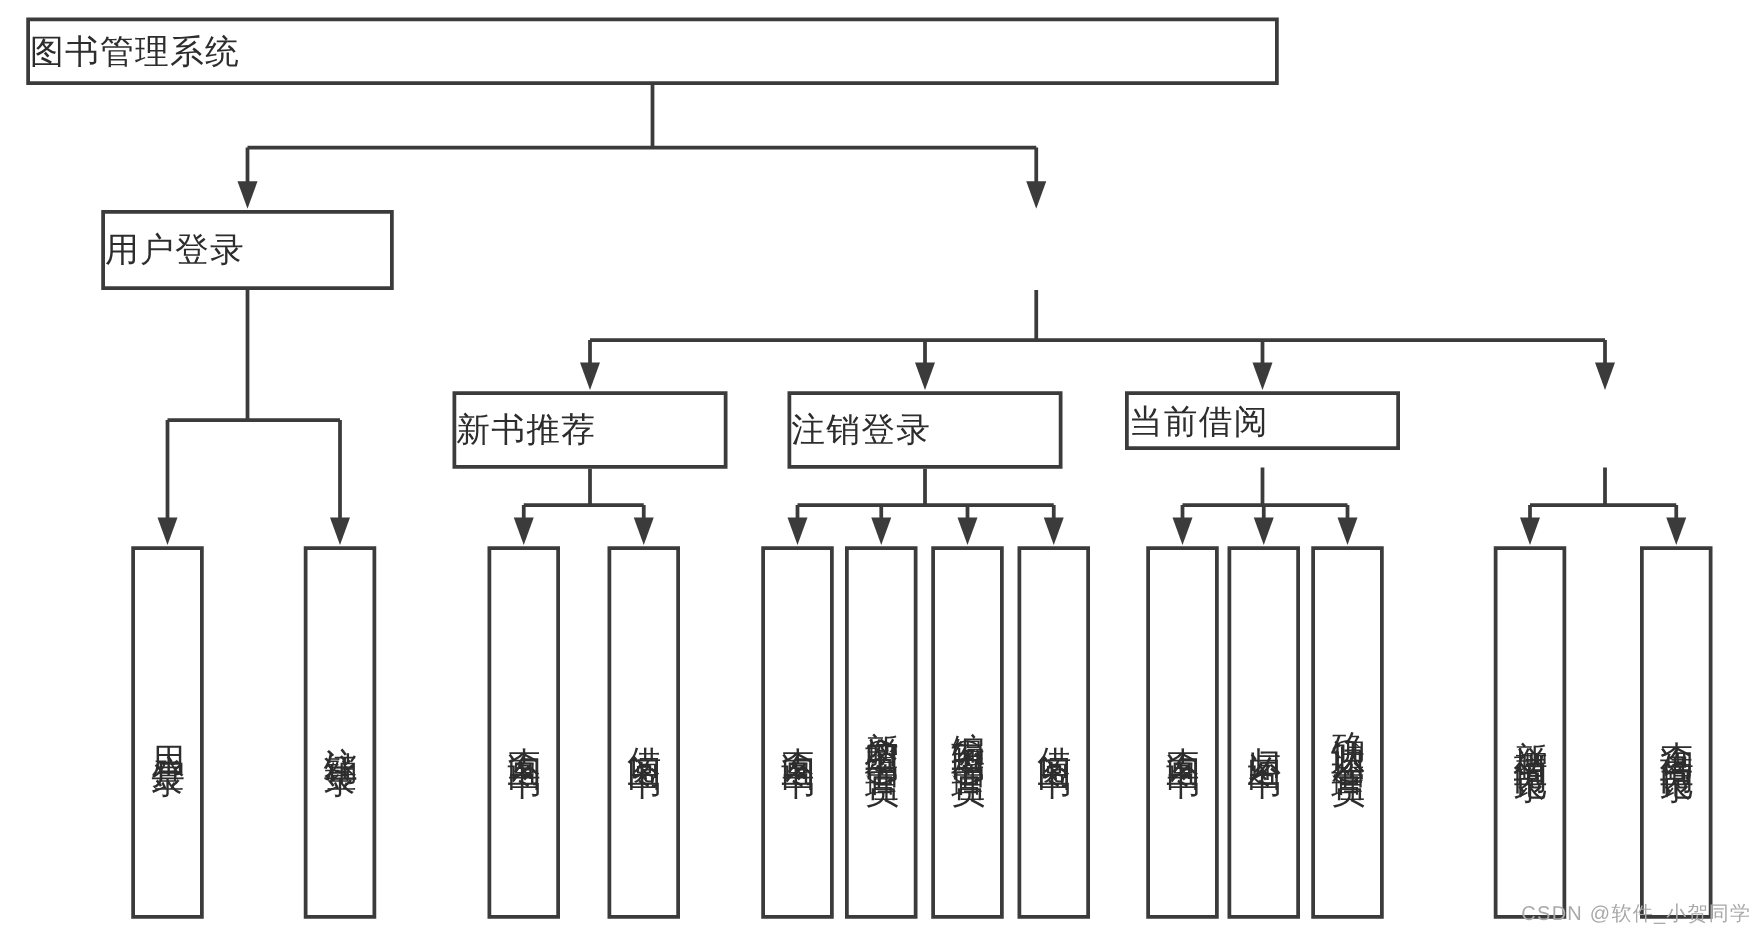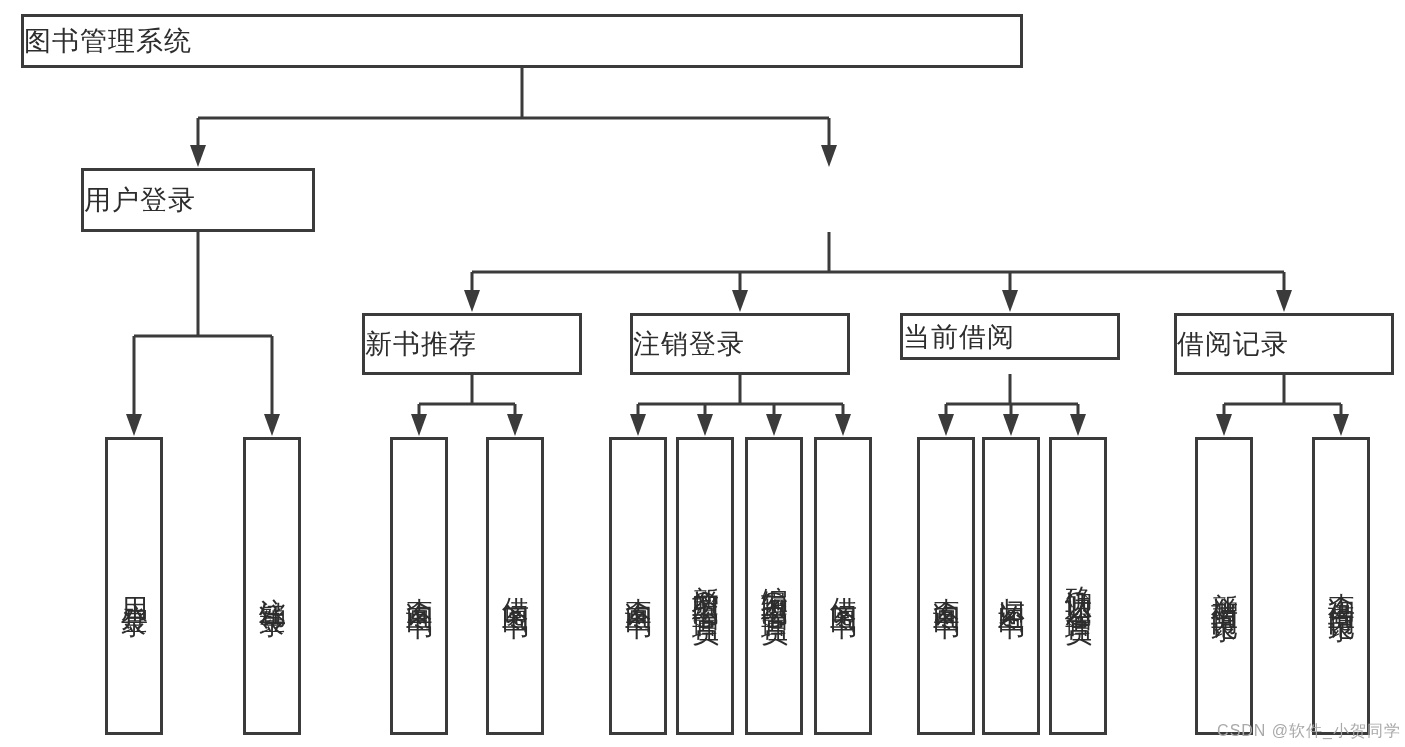--- a/index.html
+++ b/index.html
@@ -83,23 +83,20 @@
 
   <div class="hbox" style="left:362px;top:313px;width:220px;height:62px">
     <span>新书推荐</span>
   </div>
   <div class="hbox" style="left:630px;top:313px;width:220px;height:62px">
     <span>注销登录</span>
   </div>
   <div class="hbox" style="left:900px;top:313px;width:220px;height:47px">
     <span>当前借阅</span>
   </div>
-  <div class="hbox" style="left:1174px;top:313px;width:220px;height:62px">
-    <span>借阅记录</span>
-  </div>
 
   <div class="vbox" style="left:105px">
     <span class="vlabel">用户登录</span>
   </div>
   <div class="vbox" style="left:243px">
     <span class="vlabel">注销登录</span>
   </div>
 
   <div class="vbox" style="left:390px">
     <span class="vlabel">查询图书</span>

